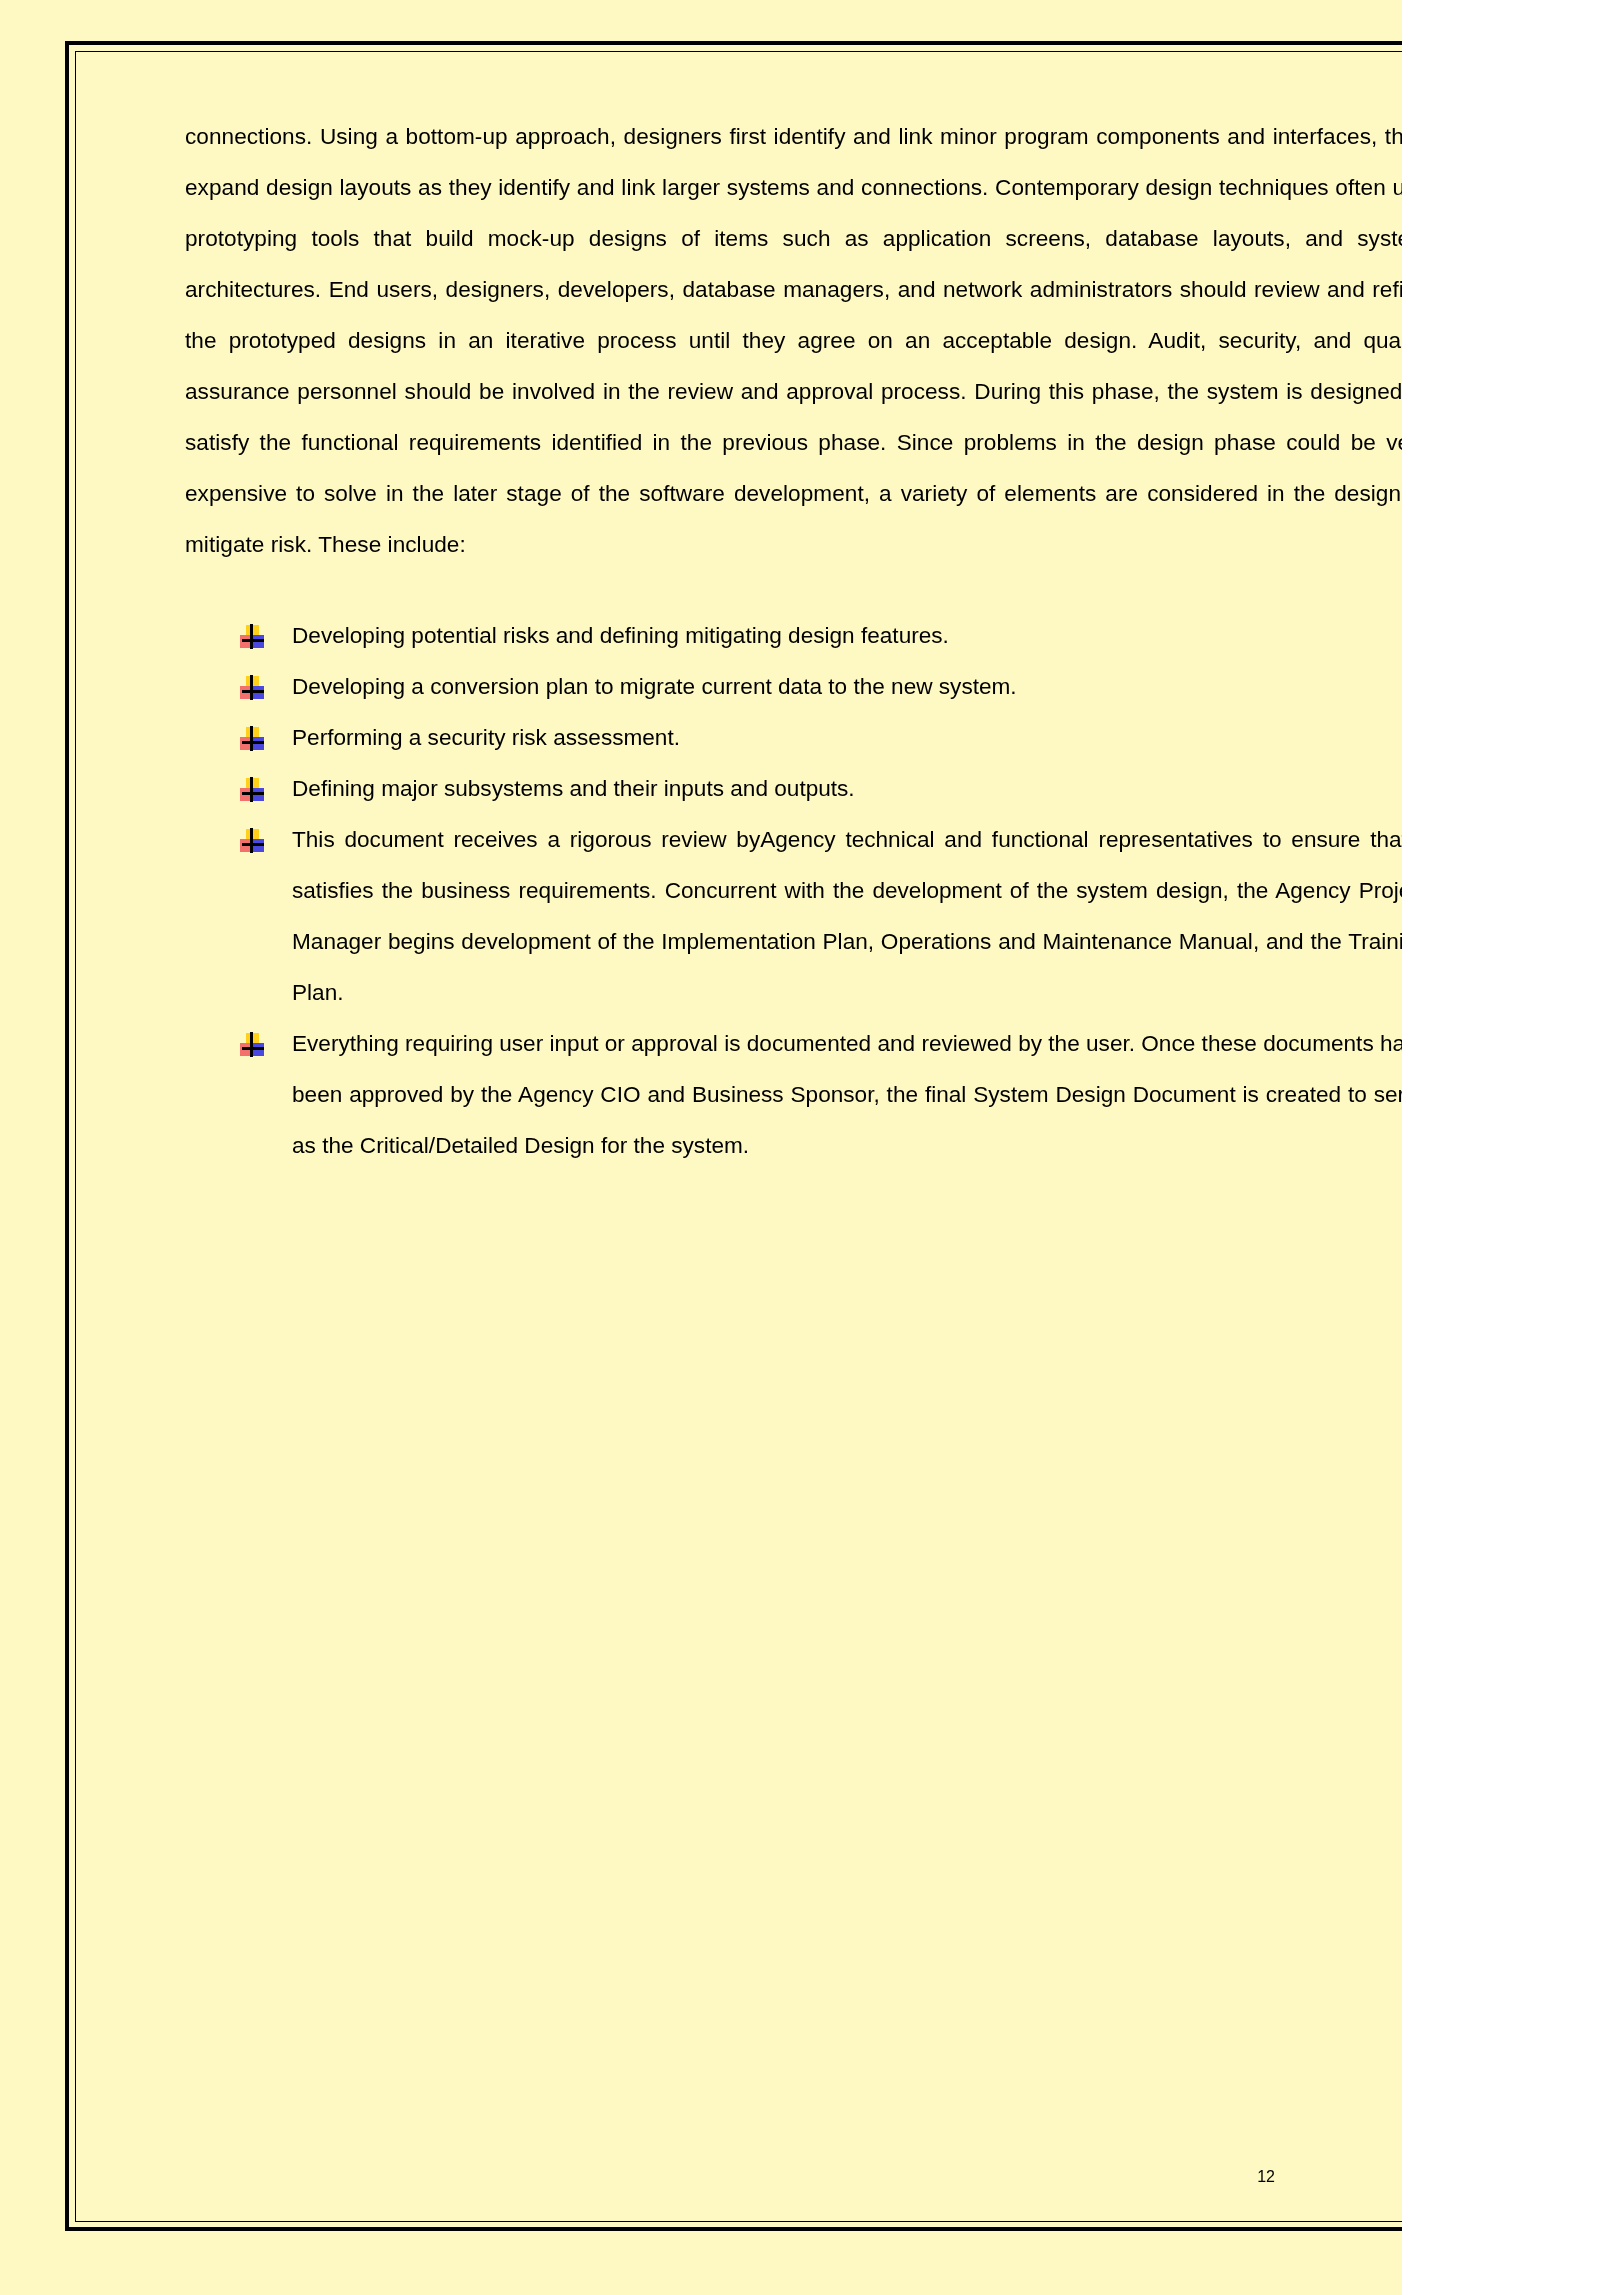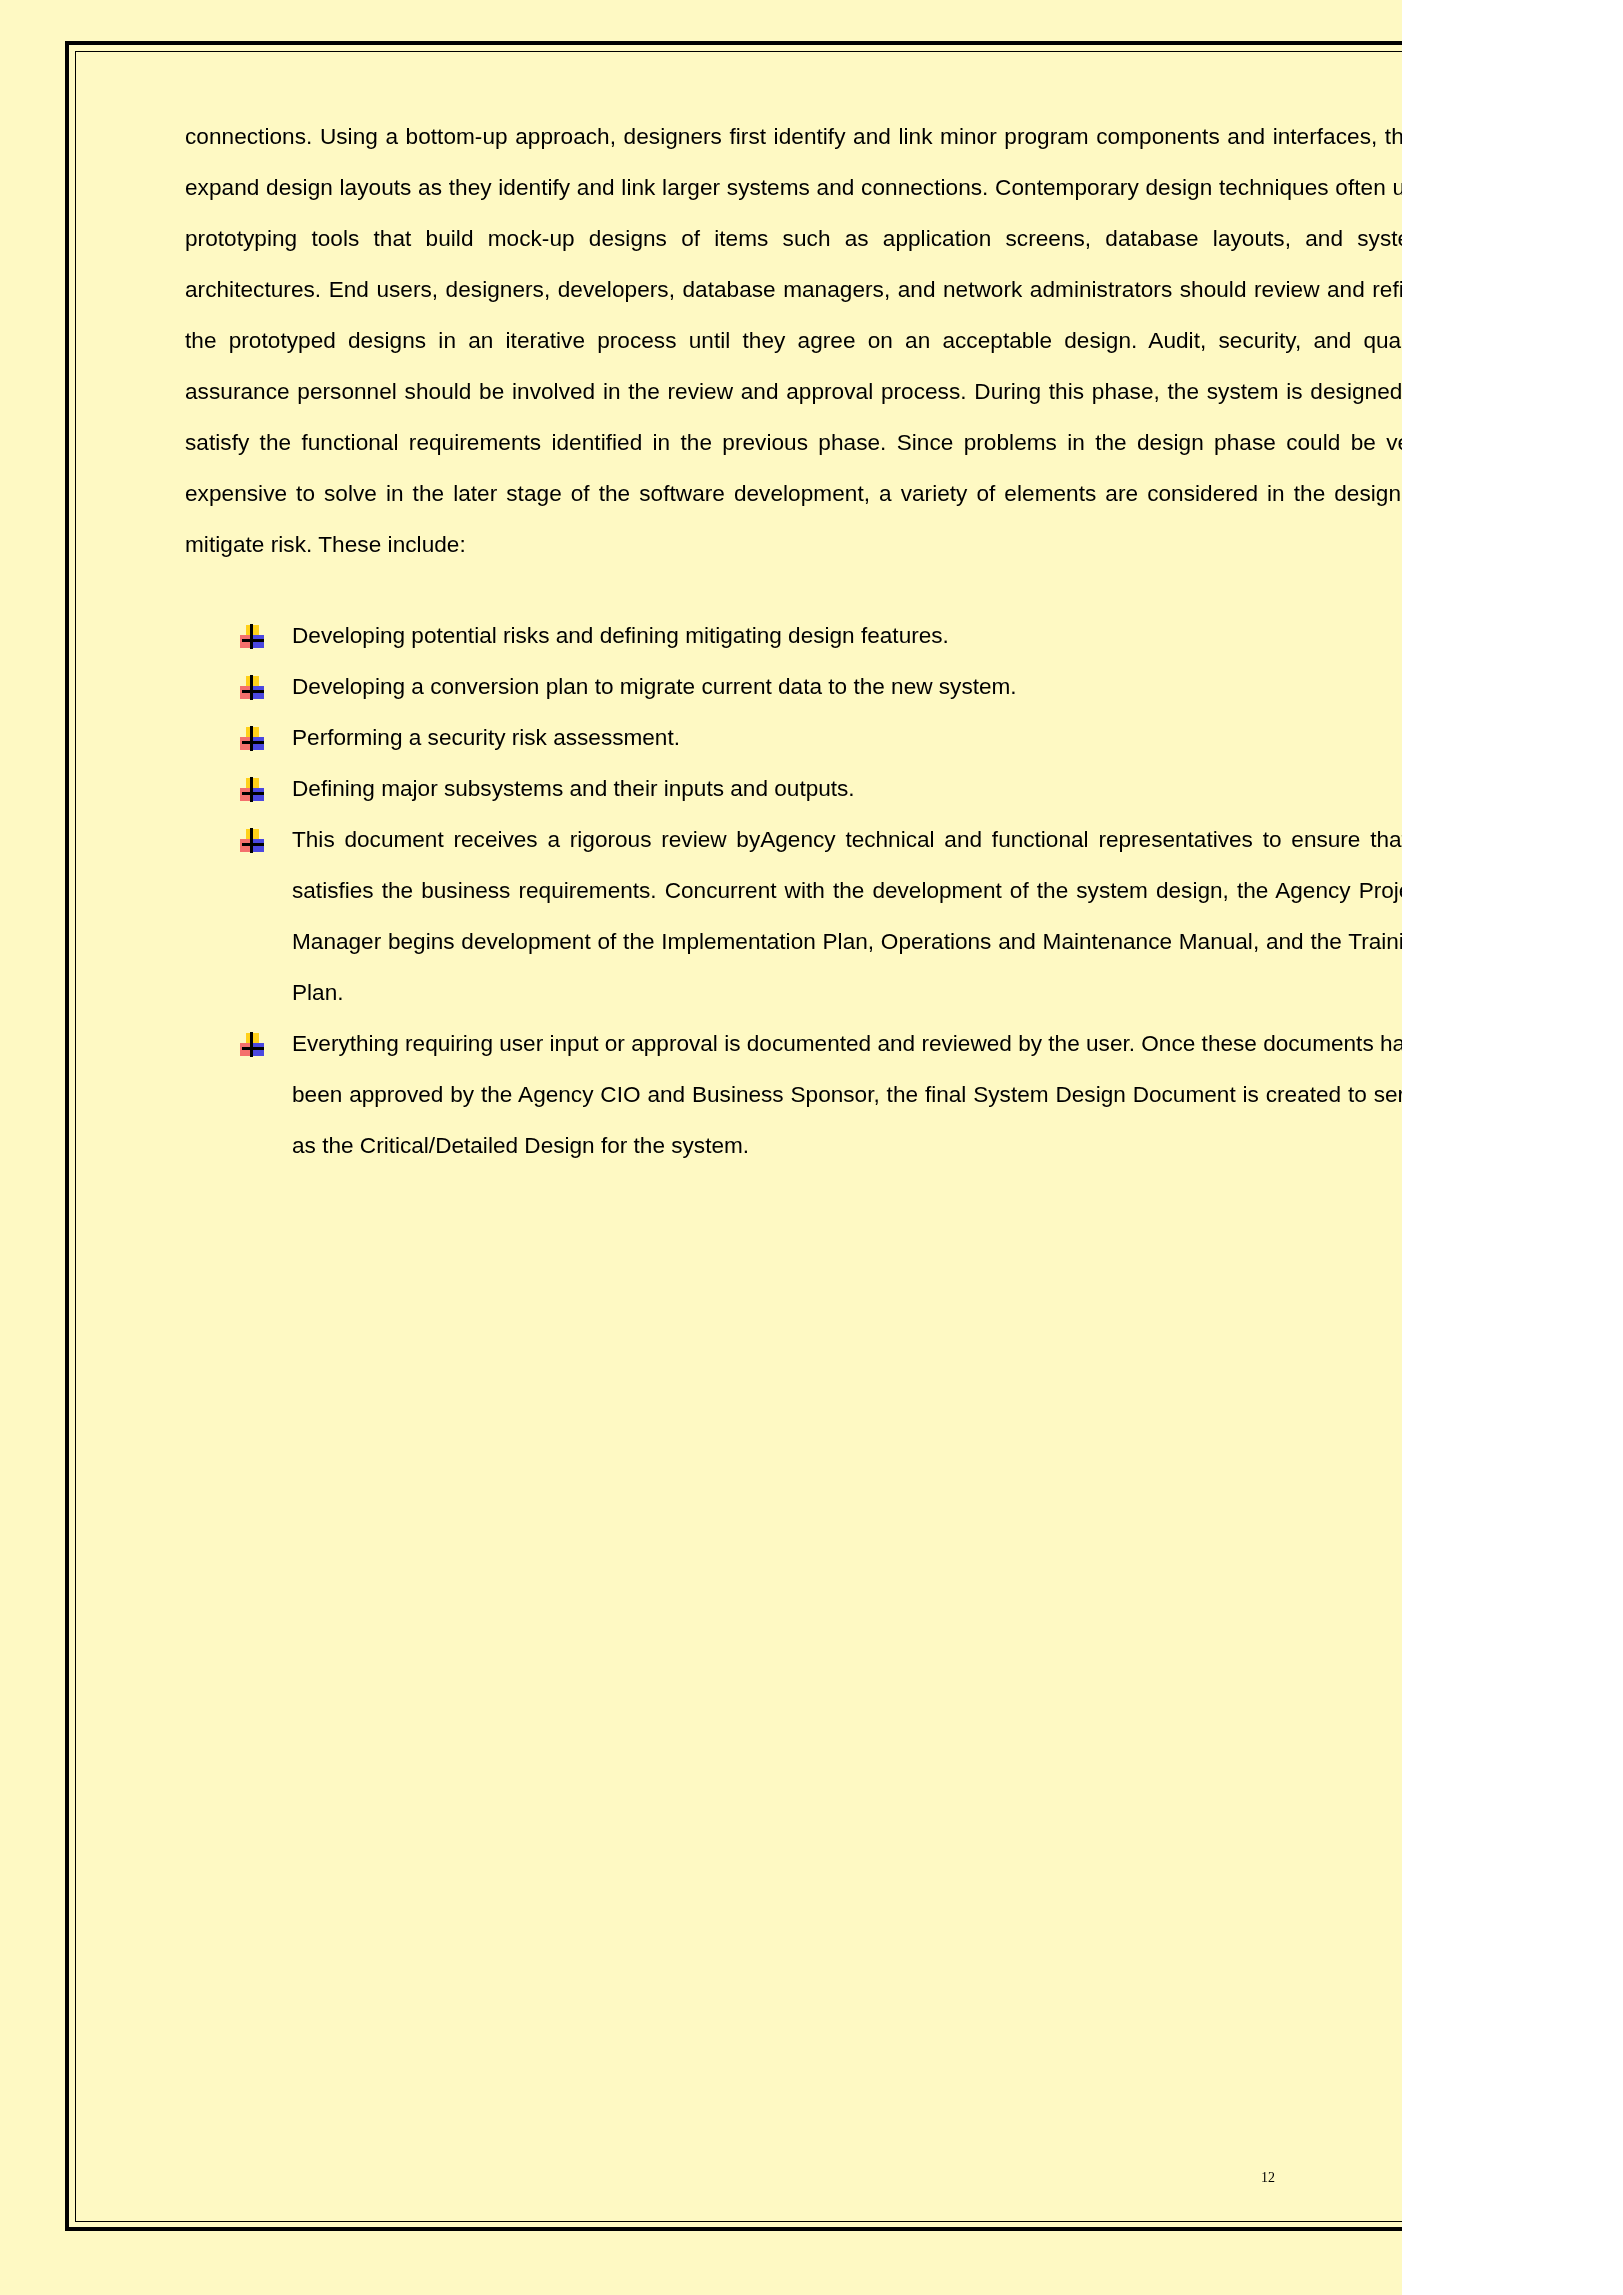--- a/index.html
+++ b/index.html
@@ -113,22 +113,22 @@
     position: absolute;
     left: 1.6px;  top: 15px;
     width: 22px; height: 3.2px;
     background: #000000;
   }
 
   .page-number {
     position: absolute;
     right: 127px;
     bottom: 109px;
-    font-family: Liberation Serif, serif;
-    font-size: 14px;
+    font-family: Liberation Sans, sans-serif;
+    font-size: 16px;
     color: #000000;
     margin-left: 28px;
   }
 </style>
 </head>
 <body>
 
 <div class="page">
 
   <div class="page-border-outer"></div>

